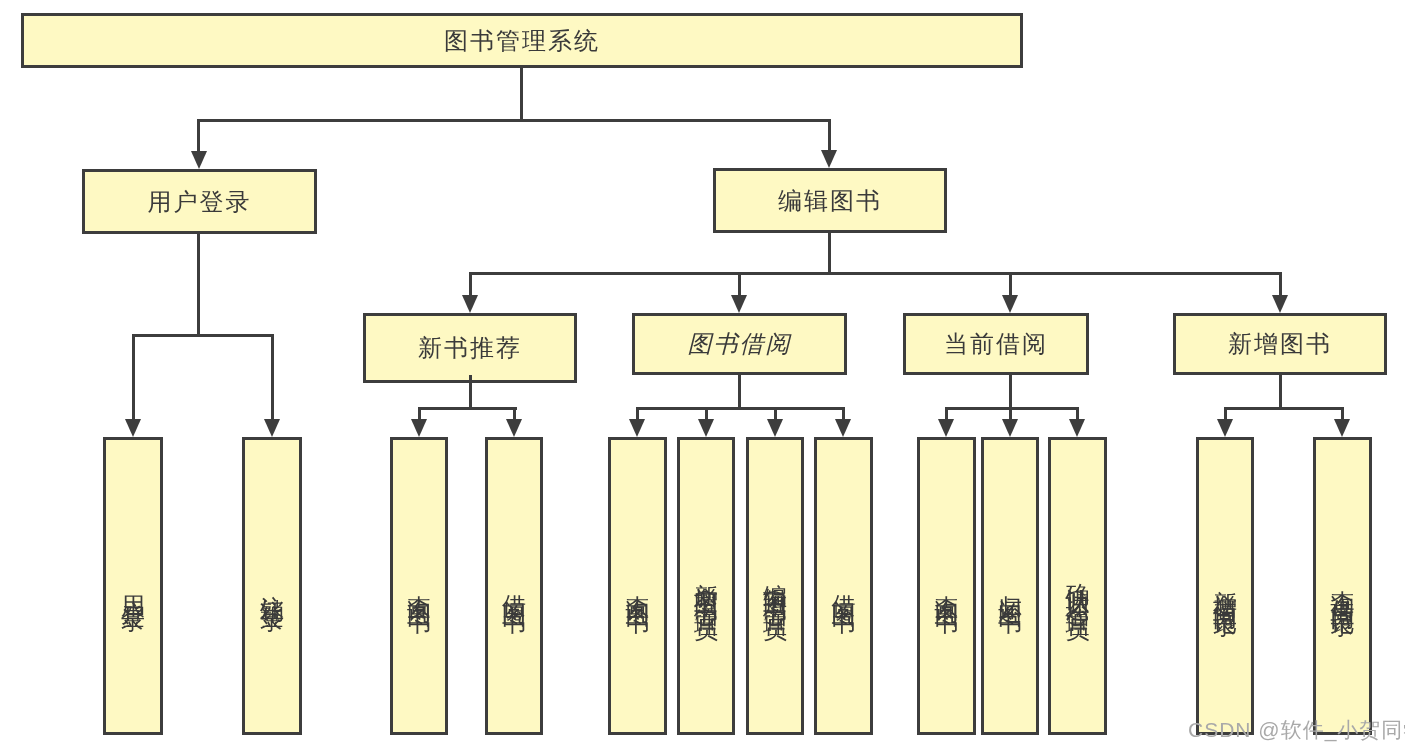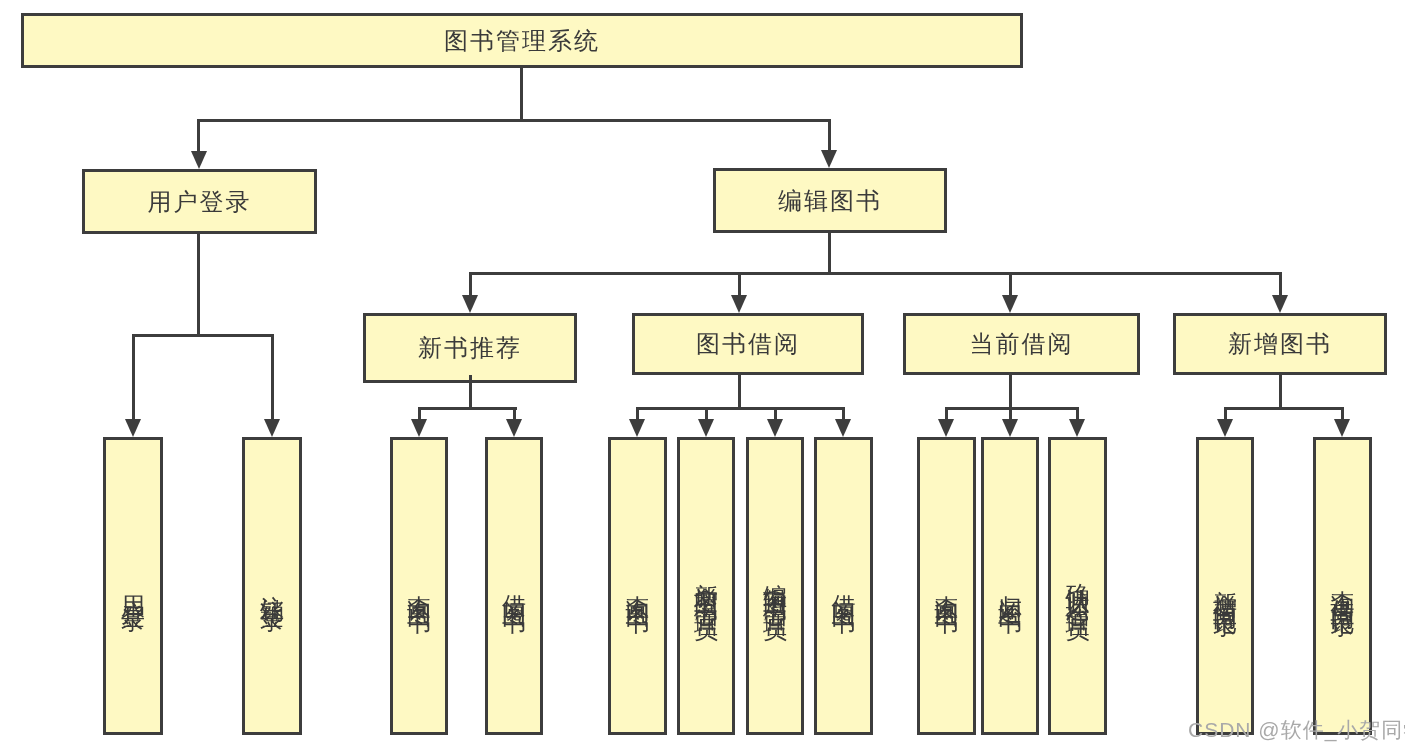--- a/index.html
+++ b/index.html
@@ -72,24 +72,24 @@
   <div class="box hlabel" style="left:82px; top:169px; width:235px; height:65px;">
     <span>用户登录</span>
   </div>
   <div class="box hlabel" style="left:713px; top:168px; width:234px; height:65px;">
     <span>编辑图书</span>
   </div>
 
   <div class="box hlabel" style="left:363px; top:313px; width:214px; height:70px;">
     <span>新书推荐</span>
   </div>
-  <div class="box hlabel" style="left:632px; top:313px; width:232px; height:62px;">
+  <div class="box hlabel" style="left:632px; top:313px; width:215px; height:62px;font-style:italic;">
     <span>图书借阅</span>
   </div>
-  <div class="box hlabel" style="left:903px; top:313px; width:237px; height:62px;">
+  <div class="box hlabel" style="left:903px; top:313px; width:186px; height:62px;">
     <span>当前借阅</span>
   </div>
   <div class="box hlabel" style="left:1173px; top:313px; width:214px; height:62px;">
     <span>新增图书</span>
   </div>
 
   <div class="box" style="left:103px; top:437px; width:60px; height:298px;">
     <span class="vlabel">用户登录</span>
   </div>
   <div class="box" style="left:242px; top:437px; width:60px; height:298px;">

